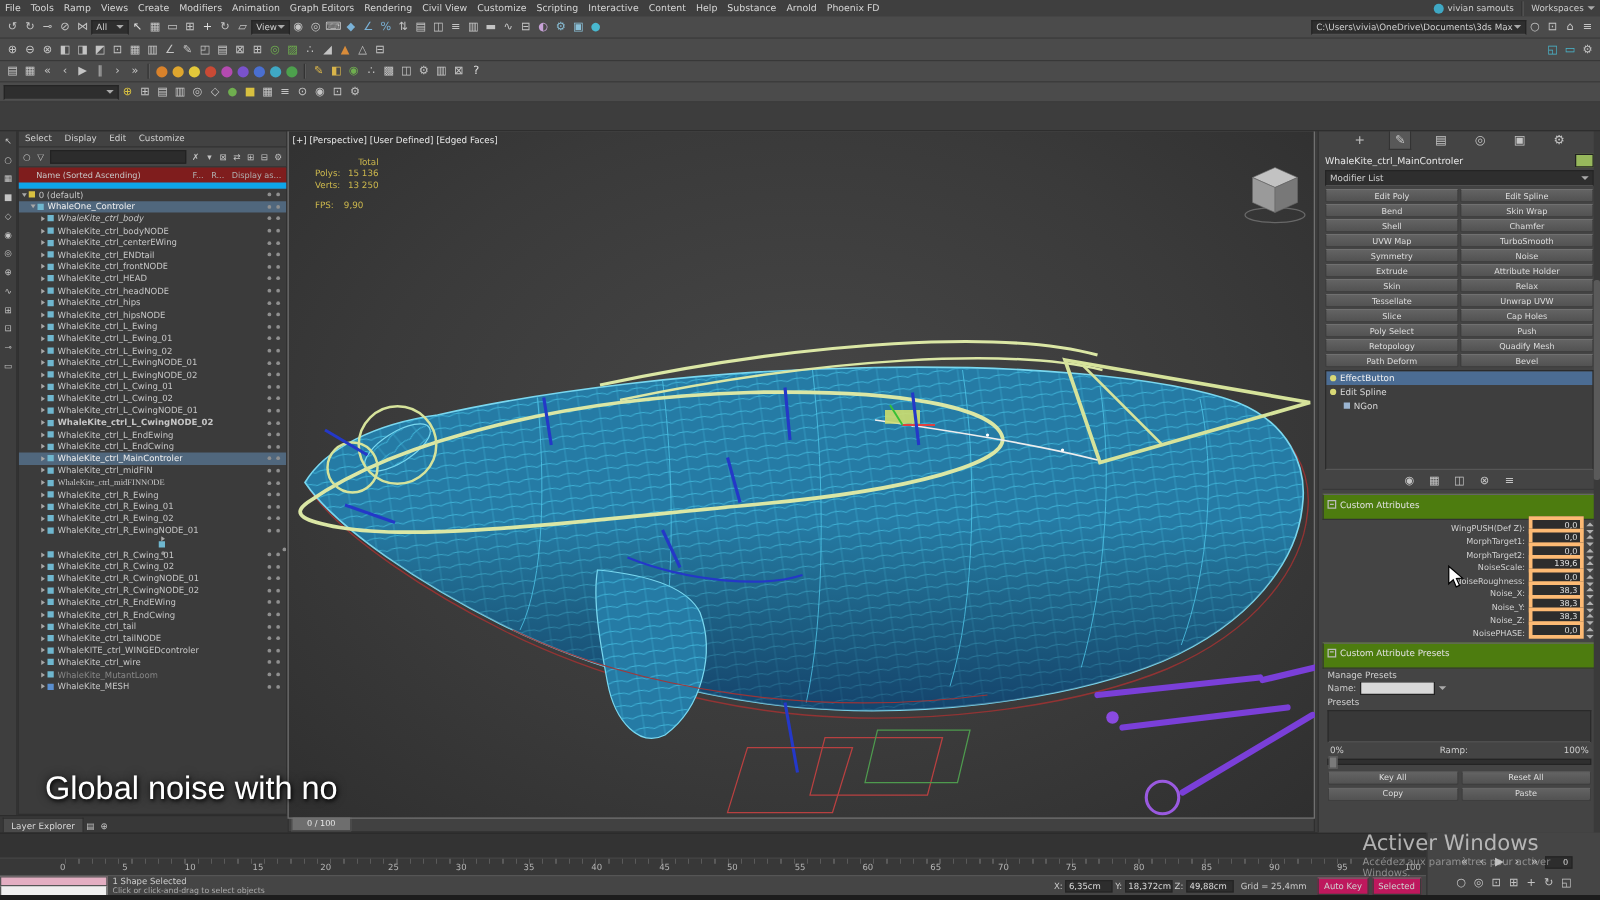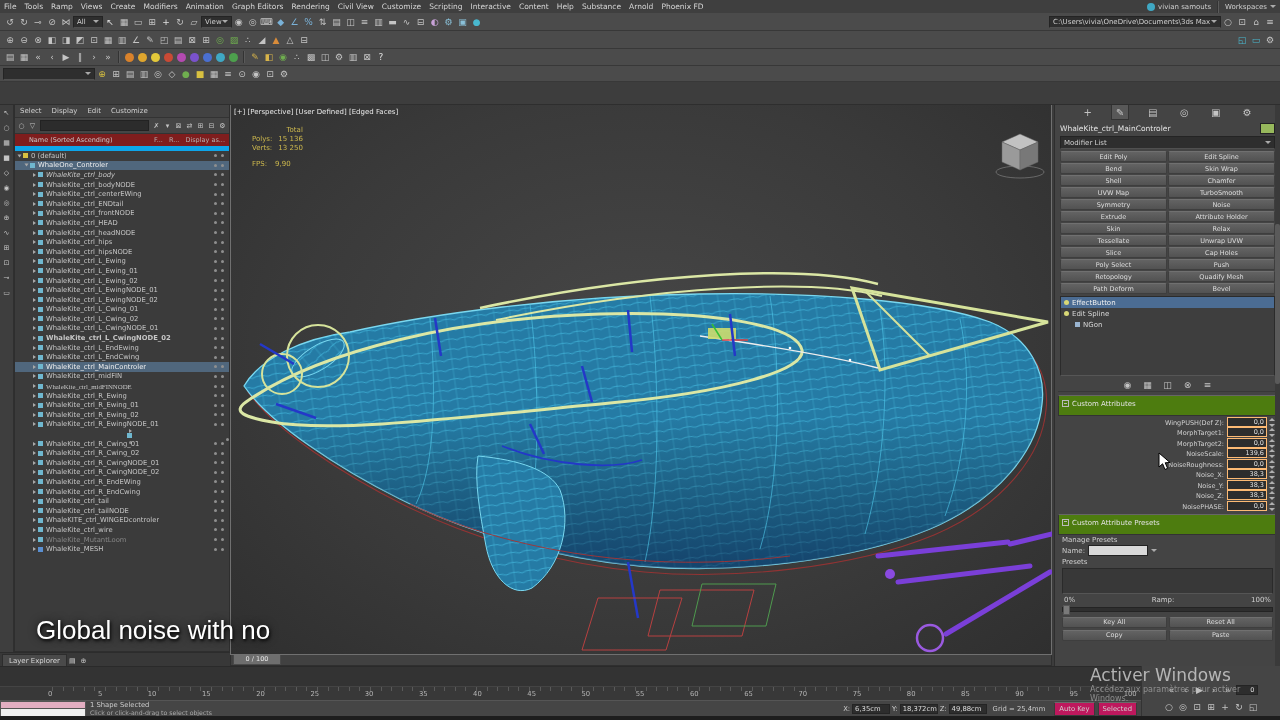--- a/index.html
+++ b/index.html
@@ -106,21 +106,21 @@
   .stk-row.sel{background:#4b6c93;color:#f2f2f2}
   .stk-row.base{padding-left:14px}
   .bulb{width:5px;height:5px;border-radius:50%;background:#d8d876;margin-right:3px;flex:0 0 auto}
   .stk-row.base .bulb{border-radius:0;background:#9ab4d0}
   .p-stacktools{height:13px;display:flex;align-items:center;justify-content:center;gap:6px;border-bottom:1px solid #383838}
   .roll-head{height:11px;background:#4d7c0f;border:1px solid #333;border-top-color:#666;display:flex;align-items:flex-start;padding:4px 3px;color:#e2e2e2;margin-top:3px}
   .minus{width:5px;height:5px;border:1px solid #bbb;position:relative;margin-right:3px;flex:0 0 auto}
   .minus::after{content:"";position:absolute;left:0.5px;top:1.5px;width:3px;height:1px;background:#bbb}
   .param{height:10.5px;display:flex;align-items:flex-end;padding:0 2px}
   .plabel{flex:1;text-align:right;margin-right:3px;color:#d0d0d0;font-size:6.5px;white-space:nowrap}
-  .val{width:34px;height:8px;background:#2d2d2d;border:1px solid #fdba74;color:#e0e0e0;display:flex;align-items:center;justify-content:flex-end;padding:0 2px;font-size:6.5px;flex:0 0 auto;box-sizing:content-box}
+  .val{width:34px;height:8px;background:#2d2d2d;border:3px solid #fdba74;color:#e0e0e0;display:flex;align-items:center;justify-content:flex-end;padding:0 2px;font-size:6.5px;flex:0 0 auto;box-sizing:content-box}
   .spin{width:7px;height:9px;margin-left:1px;display:flex;flex-direction:column;justify-content:space-between;align-items:center;flex:0 0 auto}
   .spin i{display:block;width:0;height:0;border-left:3px solid transparent;border-right:3px solid transparent}
   .spin .up{border-bottom:3px solid #b0b0b0}
   .spin .dn{border-top:3px solid #b0b0b0}
   .pr-label{height:10px;display:flex;align-items:center;color:#cfcfcf;padding-left:4px}
   .pr-name{height:12px;display:flex;align-items:center;gap:3px;padding:0 4px}
   .name-box{width:58px;height:9px;background:#d9d9d9;border:1px solid #222}
   .mini-arr{width:0;height:0;border-left:3px solid transparent;border-right:3px solid transparent;border-top:3px solid #aaa}
   .listbox{height:24px;background:#383838;border:1px solid #2a2a2a;border-bottom-color:#555;margin:1px 4px}
   .ramp{height:10px;display:flex;align-items:center;padding:0 6px;color:#cfcfcf}

